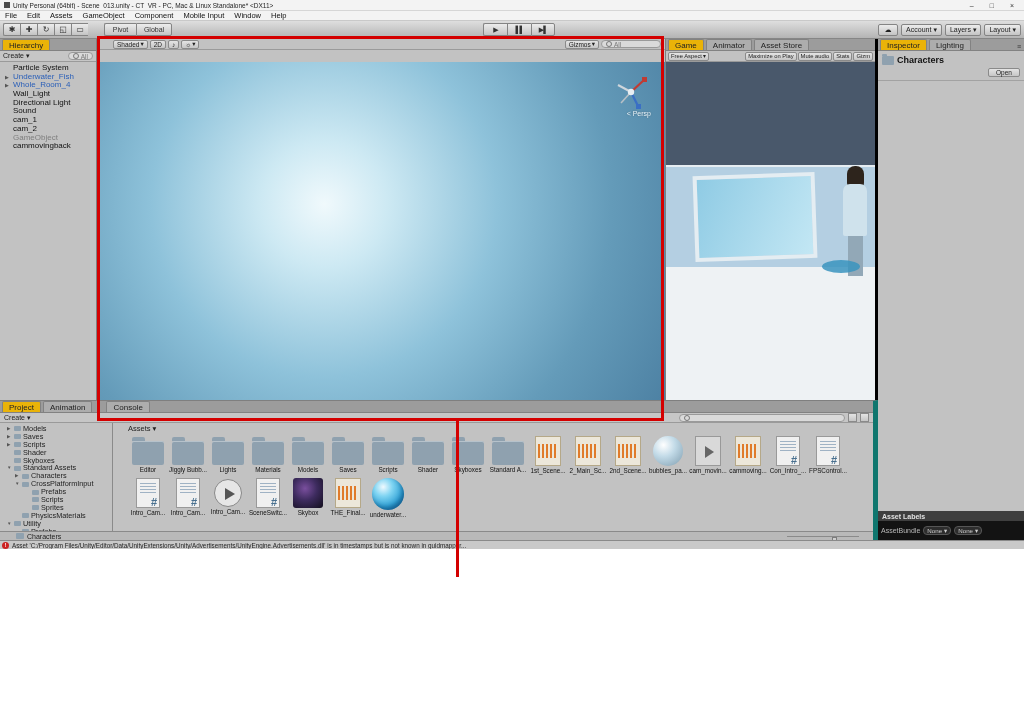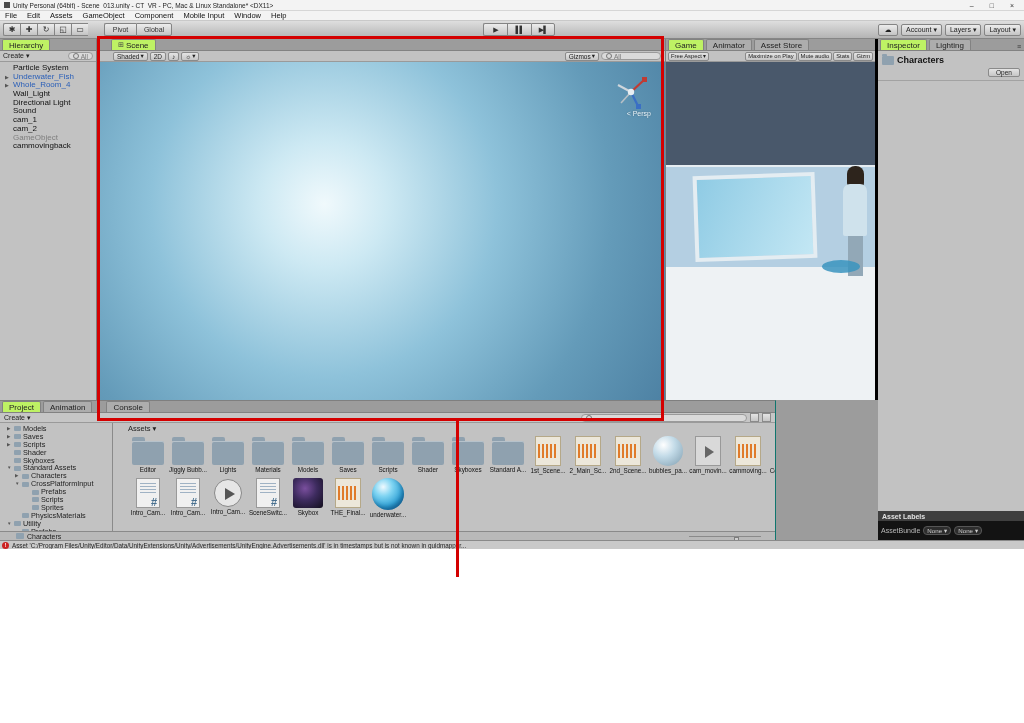--- a/index.html
+++ b/index.html
@@ -30,21 +30,21 @@
   .play-group .tbtn:last-child{border-right:1px solid #848484;border-radius:0 2px 2px 0}
   .right-group{margin-left:auto;display:flex;gap:3px;align-items:center}
   .drop{height:12px;border:1px solid #848484;border-radius:2px;background:linear-gradient(#ececec,#c4c4c4);font-size:7px;color:#222;display:flex;align-items:center;justify-content:center;gap:2px;padding:0 4px}
   .cloud-btn{width:20px}
 
   
   .workspace{position:absolute;left:0;top:39px;width:1024px;height:501px;background:#9c9c9c}
   .panel{position:absolute;background:#c2c2c2}
   .dockstrip{height:12px;background:#9c9c9c;border-bottom:1px solid #828282;display:flex;align-items:flex-end;font-size:8px;color:#222}
   .tab{height:11px;padding:0 6px;display:flex;align-items:center;gap:2px;background:#adadad;border:1px solid #828282;border-bottom:none;border-radius:2px 2px 0 0;margin-left:2px;white-space:nowrap}
-  .tab.active{background:#bef264}
+  .tab.active{background:#eab308}
   .tab .ticon{font-size:7px;color:#444}
   .strip-right{margin-left:auto;padding:0 3px;font-size:7px;color:#333}
 
   .mini-row{height:11px;background:#c6c6c6;border-bottom:1px solid #9a9a9a;display:flex;align-items:center;padding:0 3px;gap:3px;font-size:7px;color:#222}
   .mini-btn{height:9px;border:1px solid #8a8a8a;background:linear-gradient(#e4e4e4,#c6c6c6);border-radius:2px;font-size:6.5px;color:#222;display:inline-flex;align-items:center;justify-content:center;padding:0 3px;gap:1px;white-space:nowrap}
   .search-pill{height:8px;border:1px solid #9a9a9a;background:#dadada;border-radius:4px;display:inline-flex;align-items:center;font-size:6.5px;color:#777;padding:0 4px;gap:2px}
   .search-pill::before{content:"";width:4px;height:4px;border:1px solid #777;border-radius:50%;flex:0 0 auto}
   .spacer{flex:1}
 
   
@@ -85,21 +85,21 @@
   .ficon-lg{width:12px;height:9px;background:#8fa1af;border-radius:1px;position:relative;flex:0 0 auto}
   .ficon-lg::before{content:"";position:absolute;top:-2px;left:0;width:5px;height:2px;background:#8fa1af;border-radius:1px 1px 0 0}
   .insp-open-row{display:flex;justify-content:flex-end;margin-top:3px}
   .asset-labels{position:absolute;left:0;bottom:0;width:100%;height:29px}
   .al-title{height:10px;background:#3f3f3f;color:#e0e0e0;font-size:7px;font-weight:bold;display:flex;align-items:center;padding-left:4px}
   .al-body{height:19px;background:#131313;display:flex;align-items:center;gap:3px;padding:0 3px;font-size:7px;color:#b9b9b9}
   .al-pill{height:9px;background:#2d2d2d;border:1px solid #565656;border-radius:4px;color:#cfcfcf;font-size:6.2px;display:inline-flex;align-items:center;padding:0 3px;gap:2px;white-space:nowrap}
   .al-pill:first-of-type{margin-left:auto}
 
   
-  .project{left:0;top:361px;width:776px;height:140px;border-right:1px solid #0f766e;border-top:1px solid #7f7f7f}
+  .project{left:0;top:361px;width:878px;height:140px;border-right:5px solid #0f766e;border-top:1px solid #7f7f7f}
   .project .tab-console{margin-left:14px}
   .proj-toolbar{height:10px;background:#c6c6c6;border-bottom:1px solid #9a9a9a;display:flex;align-items:center;gap:3px;padding:0 4px;font-size:7px;color:#222;position:relative}
   .proj-toolbar .search-pill{width:166px;margin-left:auto}
   .icon-sq{width:9px;height:9px;border:1px solid #8a8a8a;background:linear-gradient(#e4e4e4,#c6c6c6);font-size:6px;color:#444;display:flex;align-items:center;justify-content:center;margin-right:0}
   .proj-body{position:absolute;left:0;top:22px;right:0;bottom:9px;overflow:hidden}
   .tree{position:absolute;left:0;top:0;width:113px;height:100%;border-right:1px solid #8a8a8a;padding-top:2px;overflow:hidden}
   .trow{height:7.9px;line-height:7.9px;font-size:7.3px;color:#222;display:flex;align-items:center;gap:2px;white-space:nowrap}
   .trow .arrow{width:5px;font-size:4.5px;color:#555;flex:0 0 auto}
   .trow .ficon{width:7px;height:5px;background:#8fa1af;border-radius:1px;flex:0 0 auto}
   .trow.d1{padding-left:7px}.trow.d2{padding-left:15px}.trow.d3{padding-left:25px}
@@ -244,26 +244,20 @@
           <span>GameObject</span>
         </div>
           <div class="hrow normal">
           <span class="arrow"></span>
           <span>cammovingback</span>
         </div>
         </div>
     </div>
 
     <div class="panel scene">
-      <div class="dockstrip">
-        <div class="tab active">
-          <span class="ticon">⊞</span>
-          <span>Scene</span>
-        </div>
-      </div>
       <div class="scene-toolbar">
         <span class="mini-btn">
             <span>Shaded</span>
             <span>▾</span>
           </span>
         <span class="mini-btn">2D</span>
         <span class="mini-btn">♪</span>
         <span class="mini-btn">
             <span>☼</span>
             <span>▾</span>

